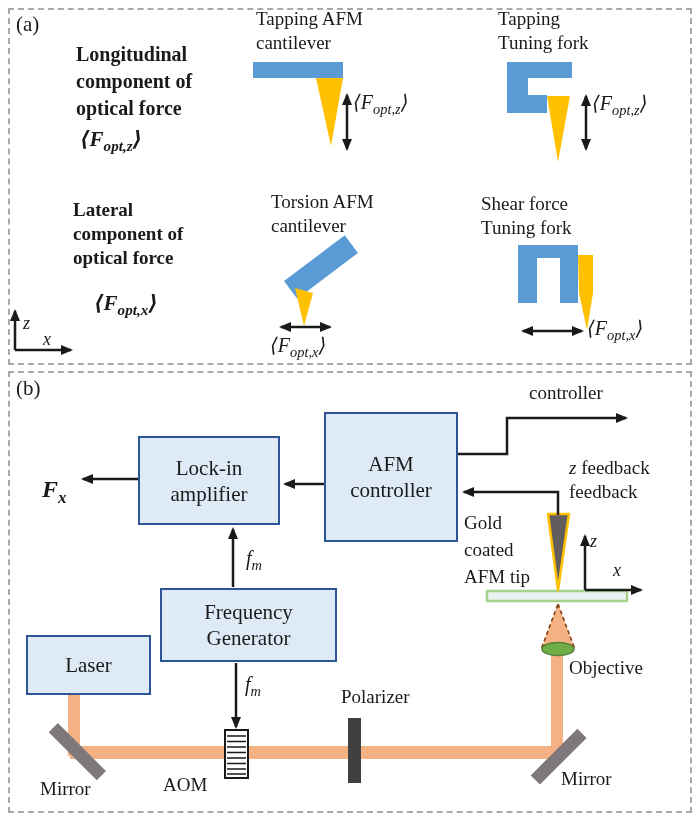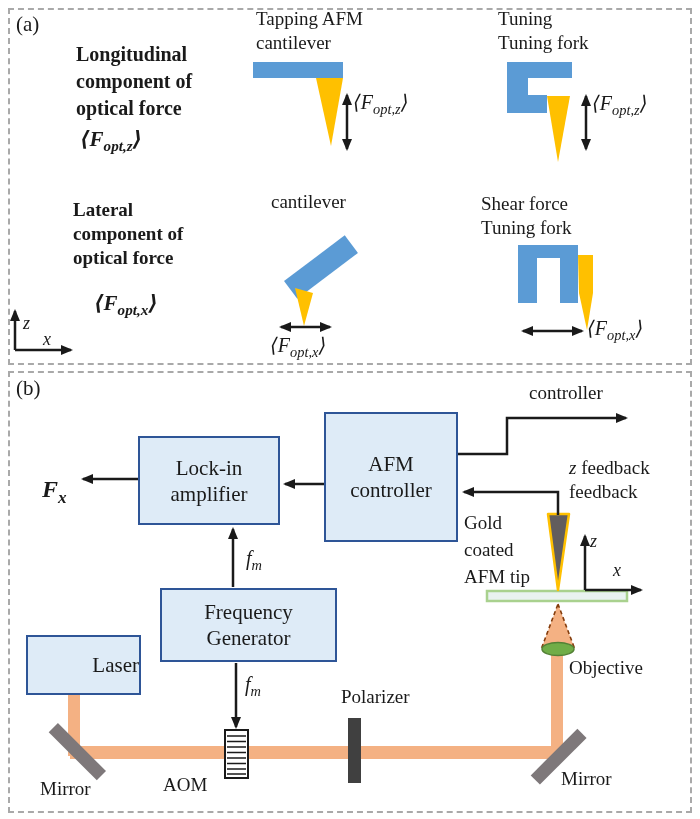--- a/index.html
+++ b/index.html
@@ -104,37 +104,38 @@
 
   <div class="t f20 lh24" style="left:256px;top:7px;">
     <div>Tapping AFM</div>
     <div>cantilever</div>
   </div>
   <div class="t formula" style="left:353px;top:90px;">
     <span>⟨F</span><sub>opt,z</sub><span>⟩</span>
   </div>
 
   <div class="t f20 lh24" style="left:498px;top:7px;">
-    <div>Tuning</div>
+    <div>Tapping</div>
     <div>Tuning fork</div>
   </div>
   <div class="t formula" style="left:592px;top:91px;">
     <span>⟨F</span><sub>opt,z</sub><span>⟩</span>
   </div>
 
   <div class="t bold f20 lh24" style="left:73px;top:198px;">
     <div>Lateral</div>
     <div>component of</div>
     <div>optical force</div>
   </div>
   <div class="t formula bigformula" style="left:94px;top:290px;">
     <span>⟨F</span><sub>opt,x</sub><span>⟩</span>
   </div>
 
   <div class="t f20 lh24" style="left:271px;top:190px;">
+    <div>Torsion AFM</div>
     <div>cantilever</div>
   </div>
   <div class="t formula" style="left:270px;top:333px;">
     <span>⟨F</span><sub>opt,x</sub><span>⟩</span>
   </div>
 
   <div class="t f20 lh24" style="left:481px;top:192px;">
     <div>Shear force</div>
     <div>Tuning fork</div>
   </div>
@@ -150,21 +151,21 @@
     <div>controller</div>
   </div>
   <div class="box" style="left:138px;top:436px;width:142px;height:89px;">
     <div>Lock-in</div>
     <div>amplifier</div>
   </div>
   <div class="box" style="left:160px;top:588px;width:177px;height:74px;">
     <div>Frequency</div>
     <div>Generator</div>
   </div>
-  <div class="box" style="left:26px;top:635px;width:115px;height:60px;align-items:flex-end;">
+  <div class="box" style="left:26px;top:635px;width:125px;height:60px;">
     <div>Laser</div>
   </div>
 
   <div class="t tag" style="left:16px;top:376px;">(b)</div>
 
   <div class="t formula fx" style="left:42px;top:476px;">
     <span>F</span><sub>x</sub>
   </div>
 
   <div class="t f20" style="left:529px;top:381px;">controller</div>

